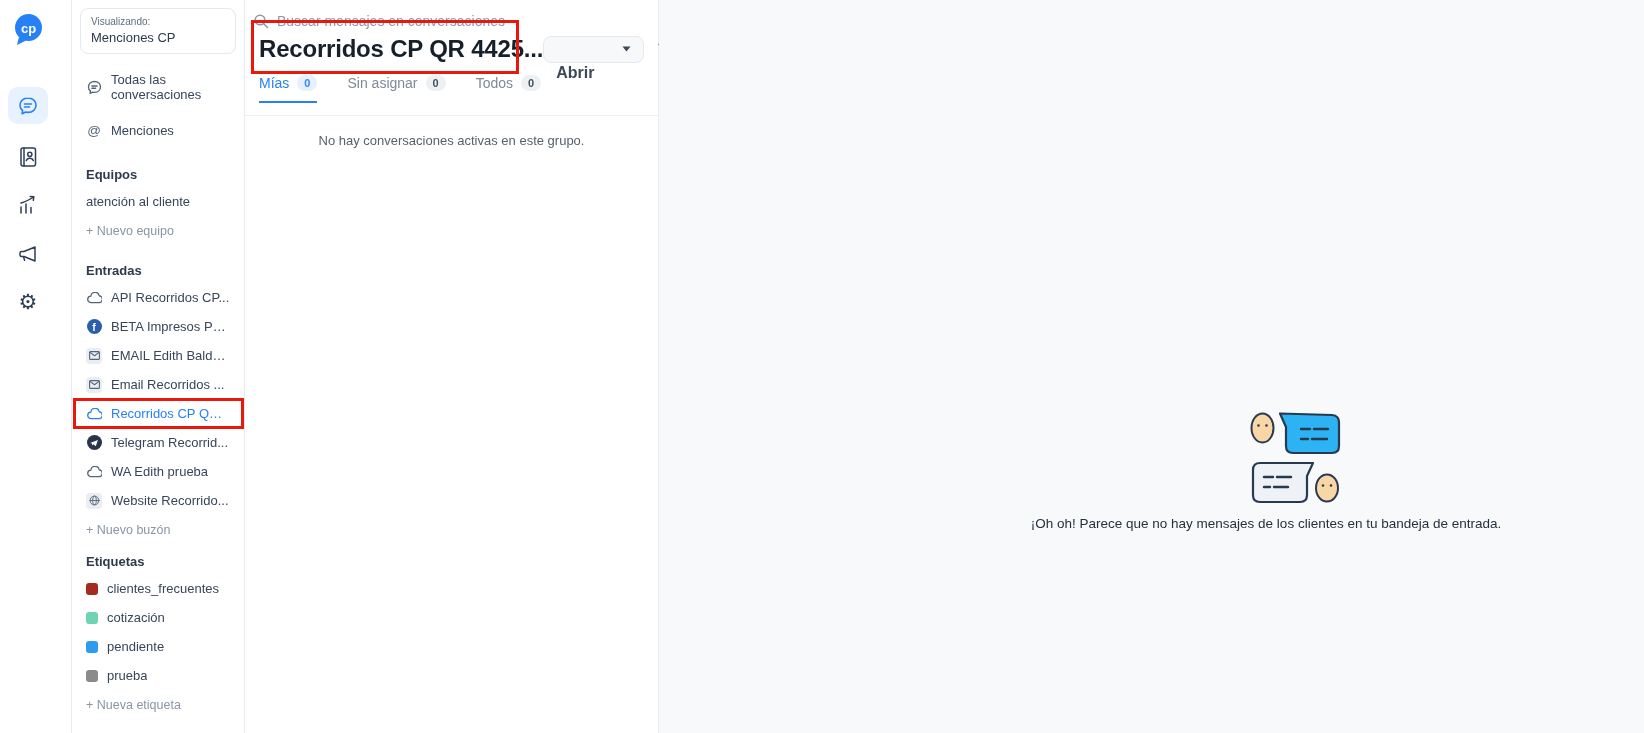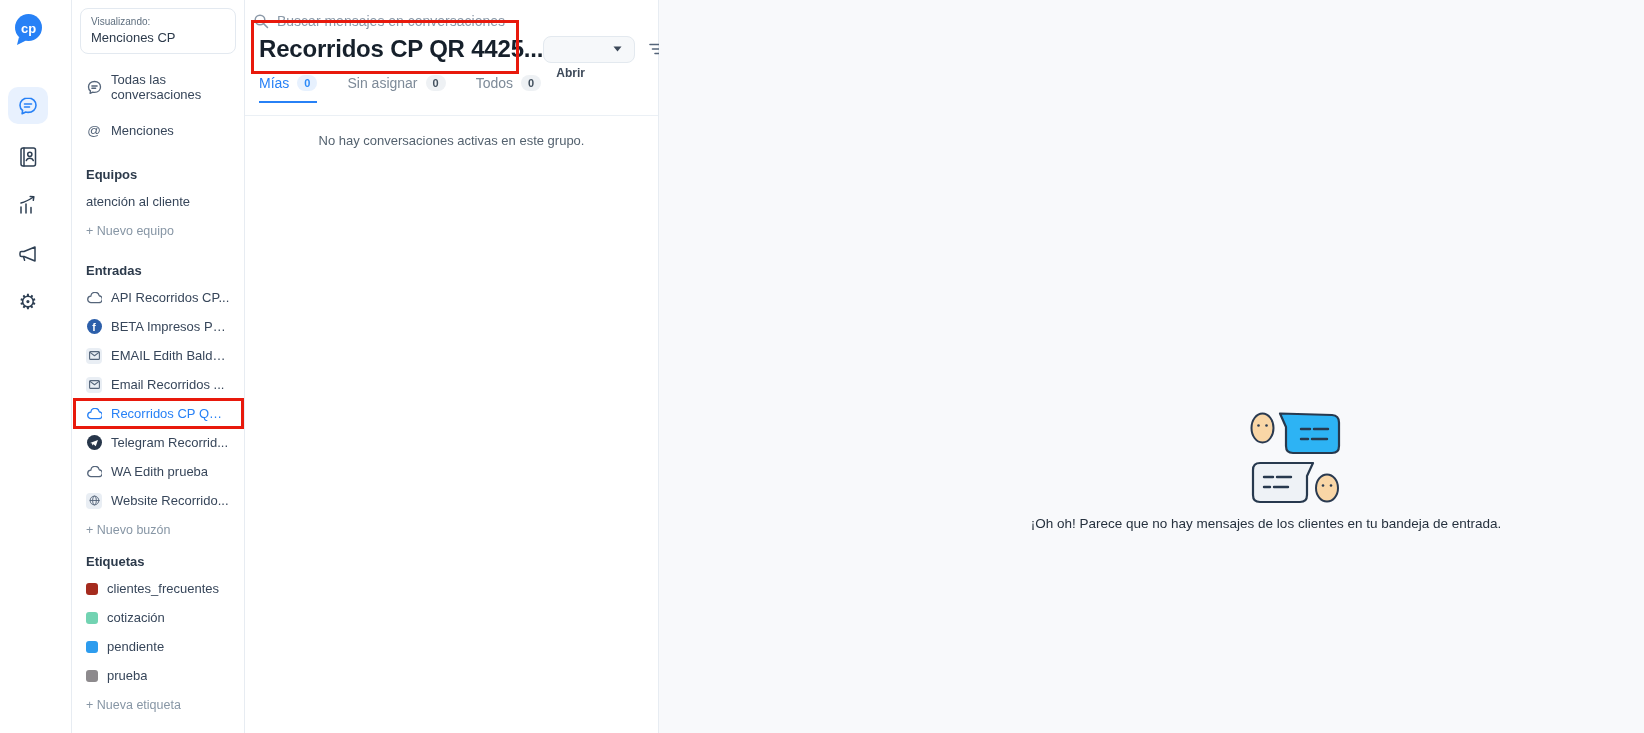--- a/index.html
+++ b/index.html
@@ -42,21 +42,21 @@
   .annot-inbox { left:-7px; right:-8px; top:-1px; bottom:-1px; }
   
   .pane { width:414px; flex:none; background:#fff; border-right:1px solid #e7ecf2; position:relative; }
   .pane-header { padding:12px 10px 0 8px; }
   .search-row { display:flex; align-items:center; gap:8px; height:18px; }
   .search-input { border:none; outline:none; flex:1; font-family:"Liberation Sans",sans-serif; font-size:14px; color:#55657a; background:transparent; }
   .search-input::placeholder { color:#8b99a8; }
   .title-row { display:flex; align-items:center; margin-top:5px; }
   .pane-title { font-size:24px; font-weight:700; color:#16202b; letter-spacing:-0.2px; white-space:nowrap; margin-left:6px; }
   .status-btn { margin-left:auto; display:flex; align-items:center; background:#f6f8fa; border:1px solid #e3e9ef; border-radius:8px; height:27px; padding:0 12px; cursor:pointer; }
-  .status-btn .status-label { font-size:12px; font-weight:700; color:#3c4858; margin-right:28px;margin-top:48px; }
+  .status-btn .status-label { font-size:16px; font-weight:700; color:#3c4858; margin-right:28px;margin-top:48px; }
   .filter-btn { margin:0 4px 0 14px; display:flex; align-items:center; cursor:pointer; }
   .tabs { display:flex; gap:30px; padding:12px 0 13px 14px; border-bottom:1px solid #ebf0f5; }
   .tab { display:flex; align-items:center; gap:8px; padding-bottom:11px; font-size:14px; color:#7d8a98; position:relative; cursor:pointer; }
   .tab .badge { font-size:11px; font-weight:700; background:#eef1f4; color:#42505e; border-radius:10px; padding:2px 7px; }
   .tab.active { color:#2781f6; }
   .tab.active .badge { background:#e7f1fe; color:#2c8af8; }
   .tab.active::after { content:""; position:absolute; left:0; right:0; bottom:-1px; height:2px; background:#2781f6; }
   .list-empty { text-align:center; font-size:13px; color:#54626f; margin-top:17px; }
   .annot-title { left:6px; top:20px; width:268px; height:54px; }
   

